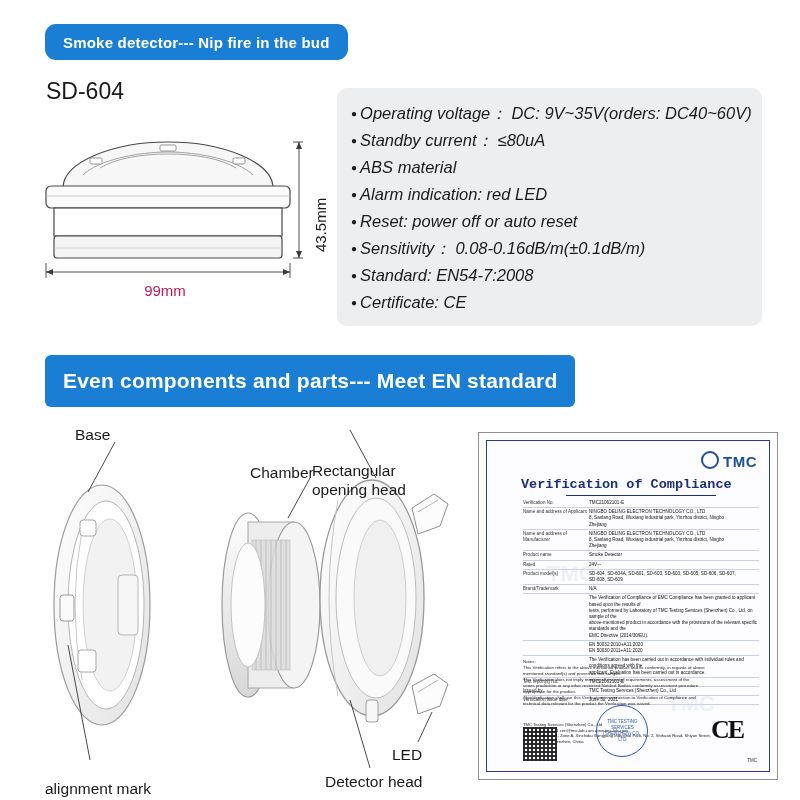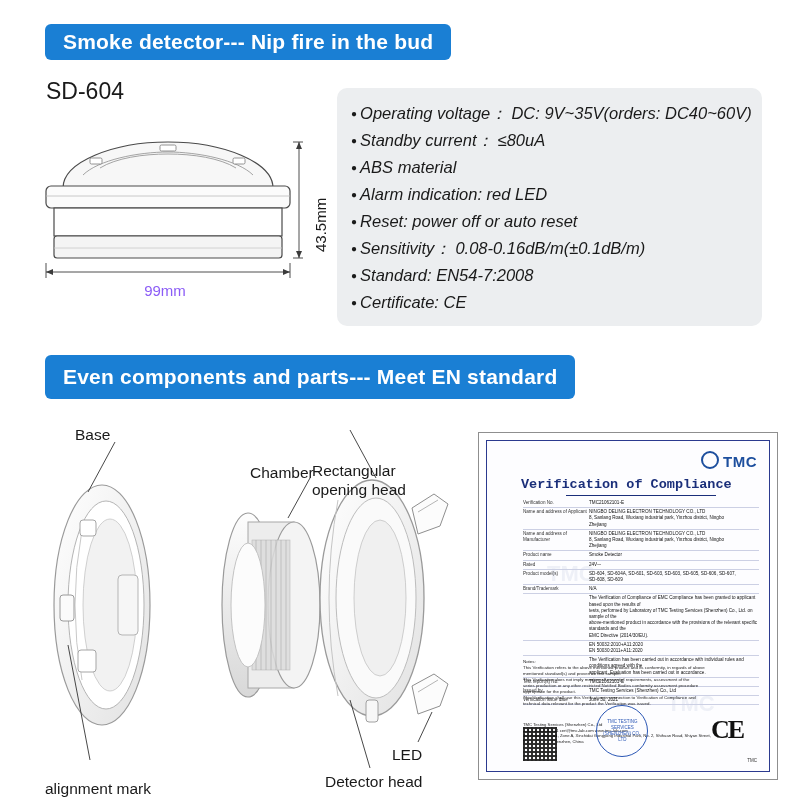--- a/index.html
+++ b/index.html
@@ -26,26 +26,27 @@
     display: flex;
     align-items: center;
     padding: 0 18px;
     letter-spacing: 0.2px;
     white-space: nowrap;
   }
   #banner-1 {
     left: 45px;
     top: 24px;
     height: 36px;
-    font-size: 21px;
+    font-size: 15px;
+    border-radius: 11px;
   }
   #banner-2 {
     left: 45px;
     top: 355px;
-    height: 44px;
+    height: 52px;
     font-size: 21px;
   }
 
   
   #model-label {
     position: absolute;
     left: 46px;
     top: 78px;
     font-size: 23px;
     color: #1a1a1a;
@@ -103,21 +104,21 @@
     top: 112px;
     white-space: nowrap;
   }
   #dim-width {
     position: absolute;
     left: 40px;
     top: 282px;
     width: 250px;
     text-align: center;
     font-size: 15px;
-    color: #8b5cf6;
+    color: #be185d;
   }
 
   
   #exploded {
     position: absolute;
     left: 20px;
     top: 400px;
     width: 450px;
     height: 390px;
   }

